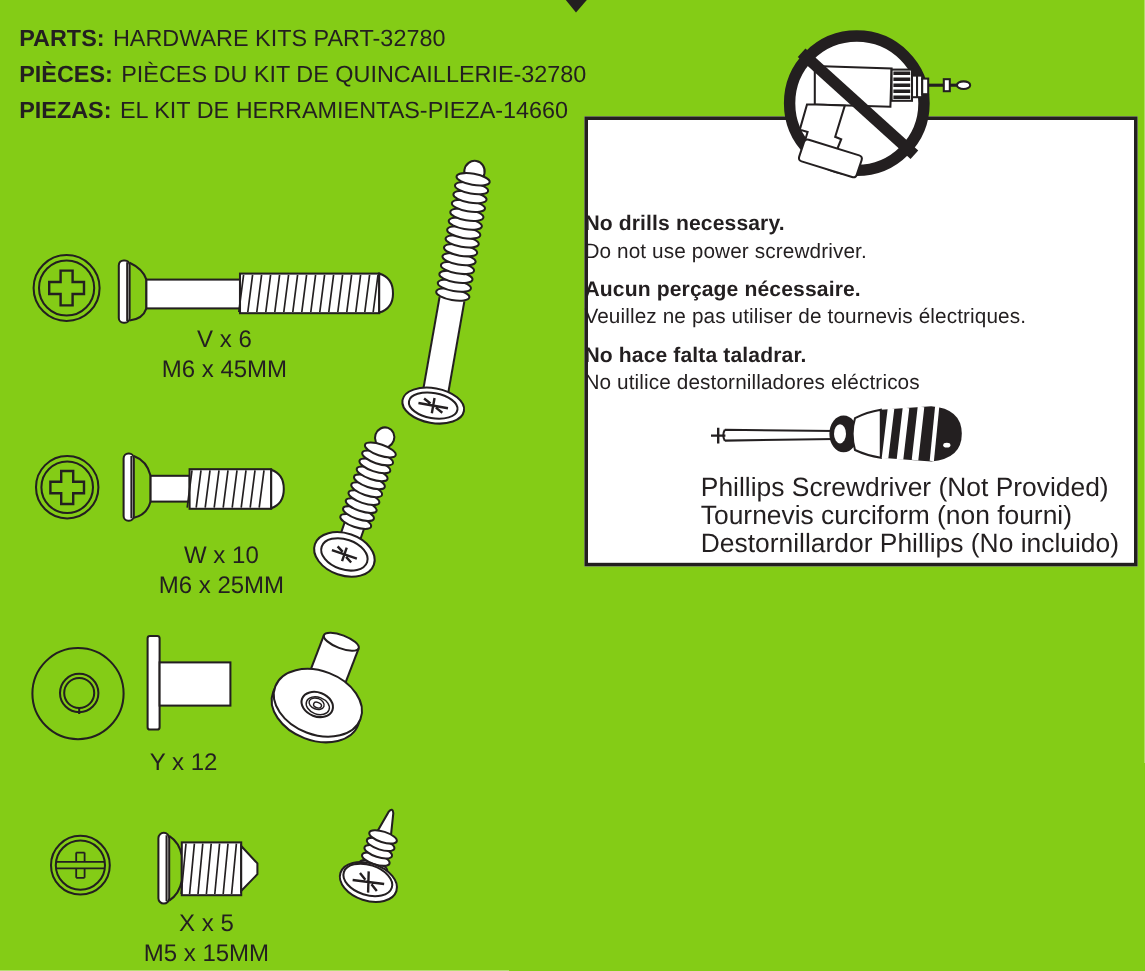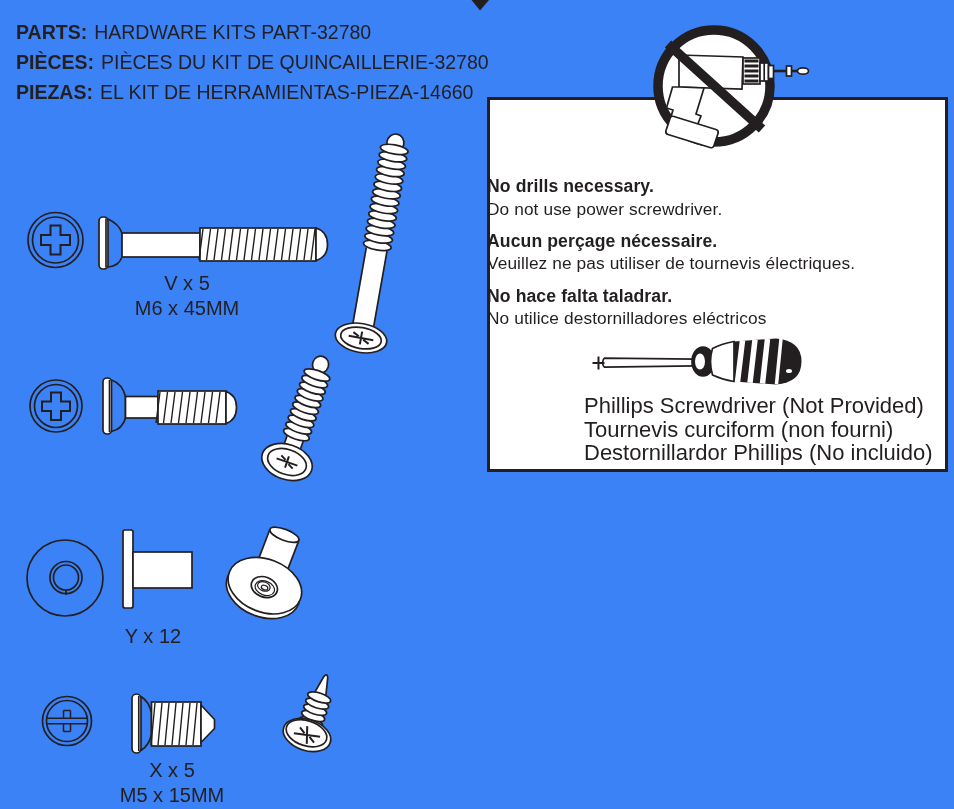--- a/index.html
+++ b/index.html
@@ -1,16 +1,16 @@
 <!DOCTYPE html>
 <html><head>
 <meta charset="utf-8">
 <style>
   html,body{margin:0;padding:0;background:#fff;}
-  .page{position:relative;width:954px;height:809px;background:#3b82f6;overflow:hidden;
+  .page{position:relative;width:954px;height:809px;background:#84cc16;overflow:hidden;
         font-family:"Liberation Sans",sans-serif;color:#231f20;}
   .header{position:absolute;left:16px;top:17px;z-index:3;}
   .hline{font-size:19.5px;line-height:30.2px;white-space:nowrap;}
   .hlabel{font-weight:bold;margin-right:7px;}
   .notice-border{position:absolute;left:487px;top:97px;width:461px;height:375px;
                  border:3px solid #231f20;box-sizing:border-box;z-index:1;background:#fff;}
   svg.art{position:absolute;left:0;top:0;z-index:2;pointer-events:none;}
   .btxt{position:absolute;left:487px;width:461px;text-align:left;font-size:17.3px;
         z-index:3;letter-spacing:.1px;white-space:nowrap;}
   .btxt.b{font-weight:bold;font-size:17.6px;}
@@ -191,22 +191,26 @@
   <div class="btxt" style="top:253px">Veuillez ne pas utiliser de tournevis électriques.</div>
   <div class="btxt" style="top:308px">No utilice destornilladores eléctricos</div>
 
   <div class="sd">
     <div>Phillips Screwdriver (Not Provided)</div>
     <div>Tournevis curciform (non fourni)</div>
     <div>Destornillardor Phillips (No incluido)</div>
   </div>
 
   <div class="plabel" style="left:101px;top:271px;width:172px">
-    <div>V x 5</div>
+    <div>V x 6</div>
     <div>M6 x 45MM</div>
+  </div>
+  <div class="plabel" style="left:97px;top:451px;width:175px">
+    <div>W x 10</div>
+    <div>M6 x 25MM</div>
   </div>
   <div class="plabel" style="left:68px;top:624px;width:170px">
     <div>Y x 12</div>
   </div>
   <div class="plabel" style="left:87px;top:758px;width:170px">
     <div>X x 5</div>
     <div>M5 x 15MM</div>
   </div>
 
 </div>

